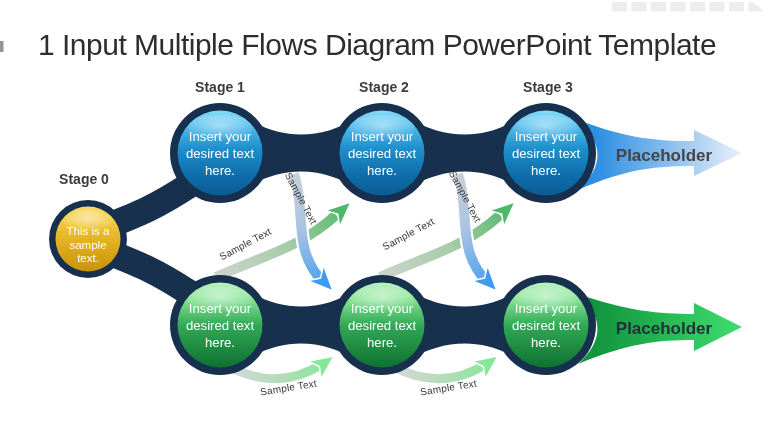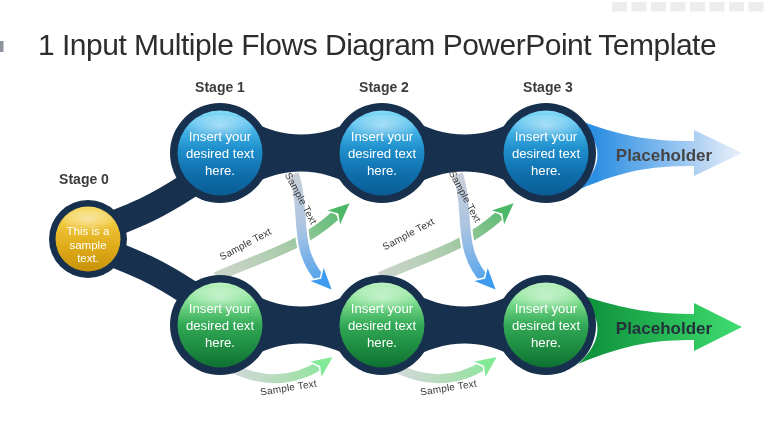--- a/index.html
+++ b/index.html
@@ -1,17 +1,17 @@
 <!DOCTYPE html>
 <html><head>
 <meta charset="utf-8">
 <style>
   html,body{margin:0;padding:0;background:#ffffff;}
   .slide{position:relative;width:768px;height:432px;background:#ffffff;overflow:hidden;
-         font-family:"Liberation Sans", sans-serif;}
+         font-family:"Liberation Sans", sans-serif;border-radius:27px;}
   svg{display:block;}
   text{font-family:"Liberation Sans", sans-serif;}
   .title-text{font-size:30px;fill:#2d2d2d;font-weight:400;letter-spacing:-0.5px;}
   .stage-text{font-size:14px;font-weight:700;fill:#3c3c3c;}
   .node-text{font-size:13.2px;fill:#ffffff;text-anchor:middle;}
   .input-text{font-size:11.5px;fill:#ffffff;text-anchor:middle;}
   .flow-label{font-size:10px;fill:#373737;text-anchor:middle;letter-spacing:0.2px;}
   .ph-text{font-size:17px;font-weight:700;text-anchor:middle;}
 </style>
 </head>

